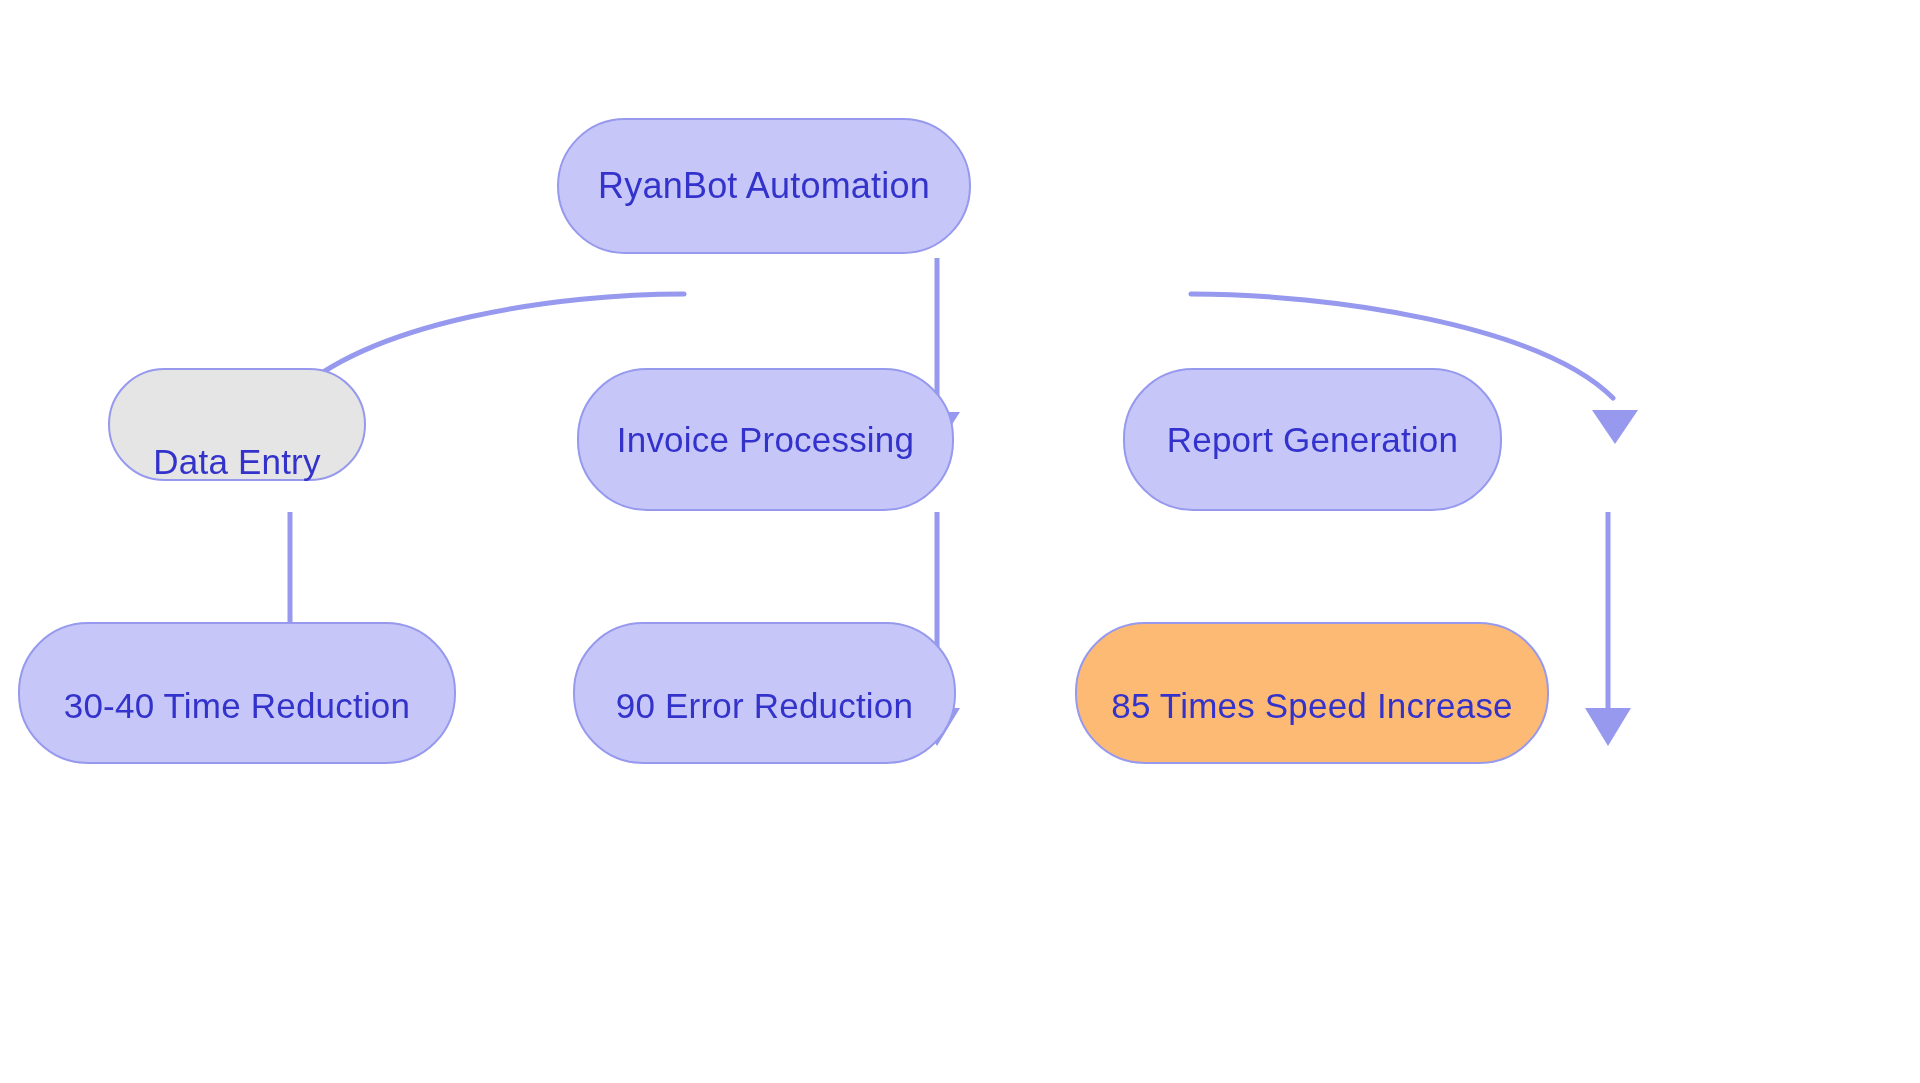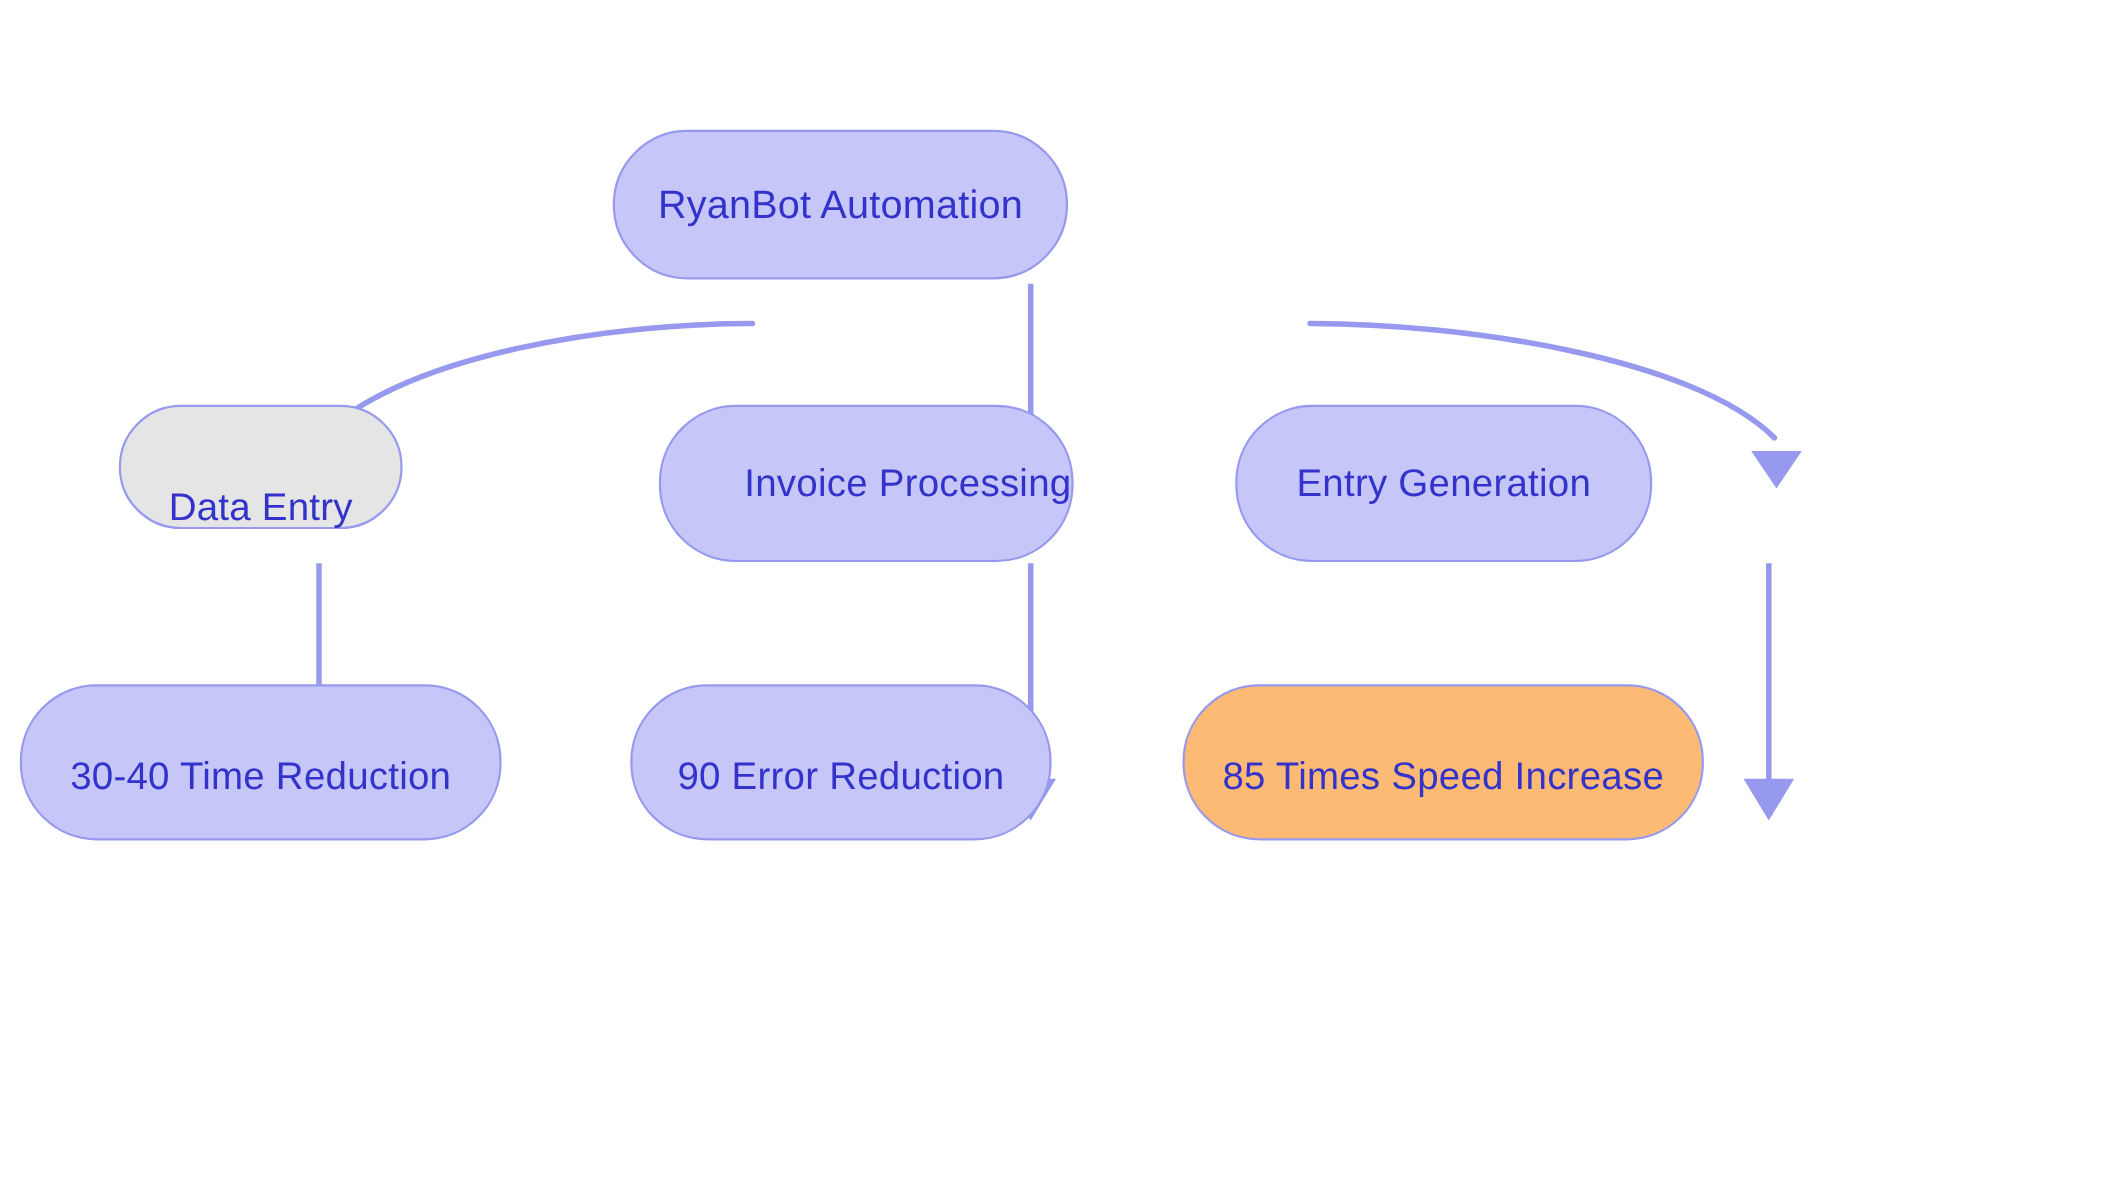--- a/index.html
+++ b/index.html
@@ -92,26 +92,26 @@
   </svg>
 
   <div class="node level-1" style="left: 557px; top: 118px; width: 414px; height: 136px; background: rgb(198, 199, 248); border-color: rgb(150, 153, 237); color: rgb(51, 51, 204);">
     <span class="node-label">RyanBot Automation</span>
   </div>
 
   <div class="node level-2" style="left: 108px; top: 368px; width: 258px; height: 113px; background: #e5e5e5; border-color: rgb(150, 153, 237); color: rgb(51, 51, 204); align-items: flex-end;">
     <span class="node-label">Data Entry</span>
   </div>
 
-  <div class="node level-2" style="left: 599px; top: 368px; width: 377px; height: 143px; background: rgb(198, 199, 248); border-color: rgb(150, 153, 237); color: rgb(51, 51, 204); justify-content: flex-end;">
+  <div class="node level-2" style="left: 577px; top: 368px; width: 377px; height: 143px; background: rgb(198, 199, 248); border-color: rgb(150, 153, 237); color: rgb(51, 51, 204);">
     <span class="node-label">Invoice Processing</span>
   </div>
 
   <div class="node level-2" style="left: 1123px; top: 368px; width: 379px; height: 143px; background: rgb(198, 199, 248); border-color: rgb(150, 153, 237); color: rgb(51, 51, 204);">
-    <span class="node-label">Entry Generation</span>
+    <span class="node-label">Report Generation</span>
   </div>
 
   <div class="node level-3" style="left: 18px; top: 622px; width: 438px; height: 142px; background: rgb(198, 199, 248); border-color: rgb(150, 153, 237); color: rgb(51, 51, 204);">
     <span class="node-label">30-40 Time Reduction</span>
   </div>
 
   <div class="node level-3" style="left: 573px; top: 622px; width: 383px; height: 142px; background: rgb(198, 199, 248); border-color: rgb(150, 153, 237); color: rgb(51, 51, 204);">
     <span class="node-label">90 Error Reduction</span>
   </div>
 

